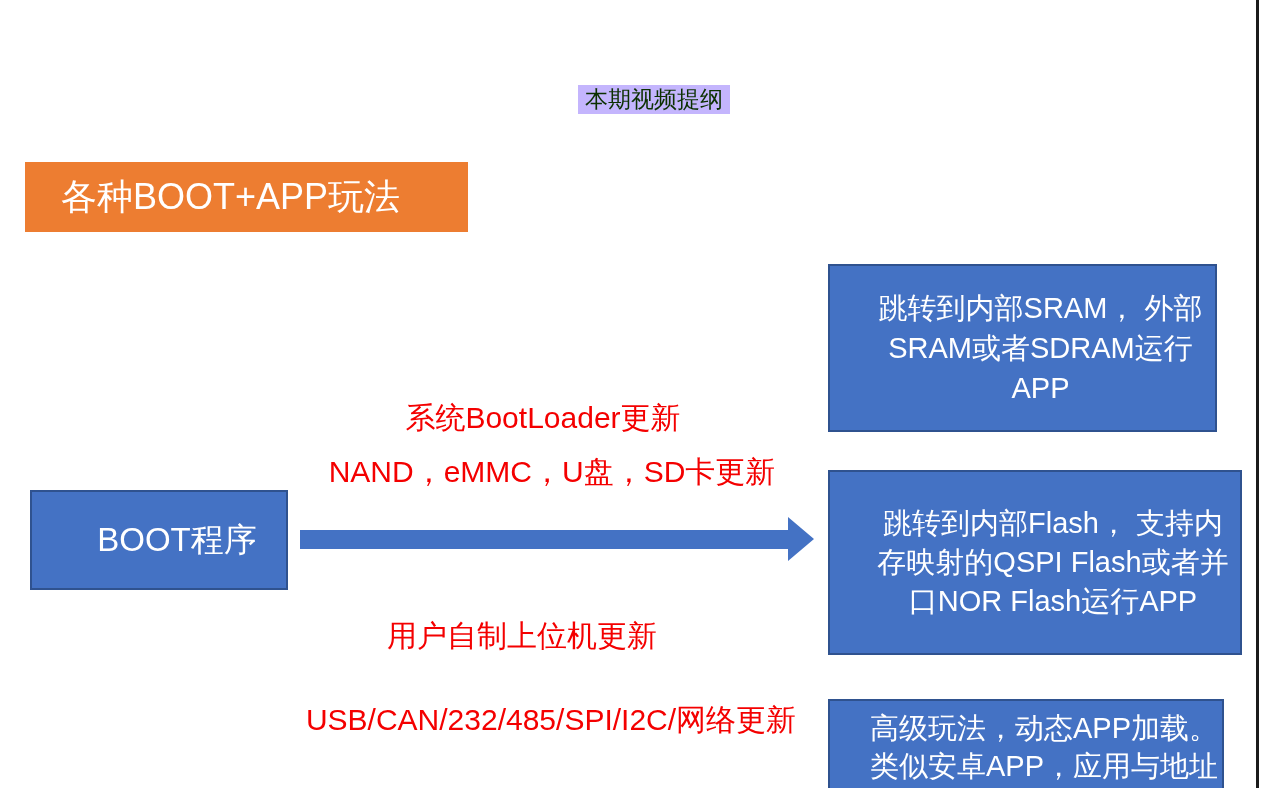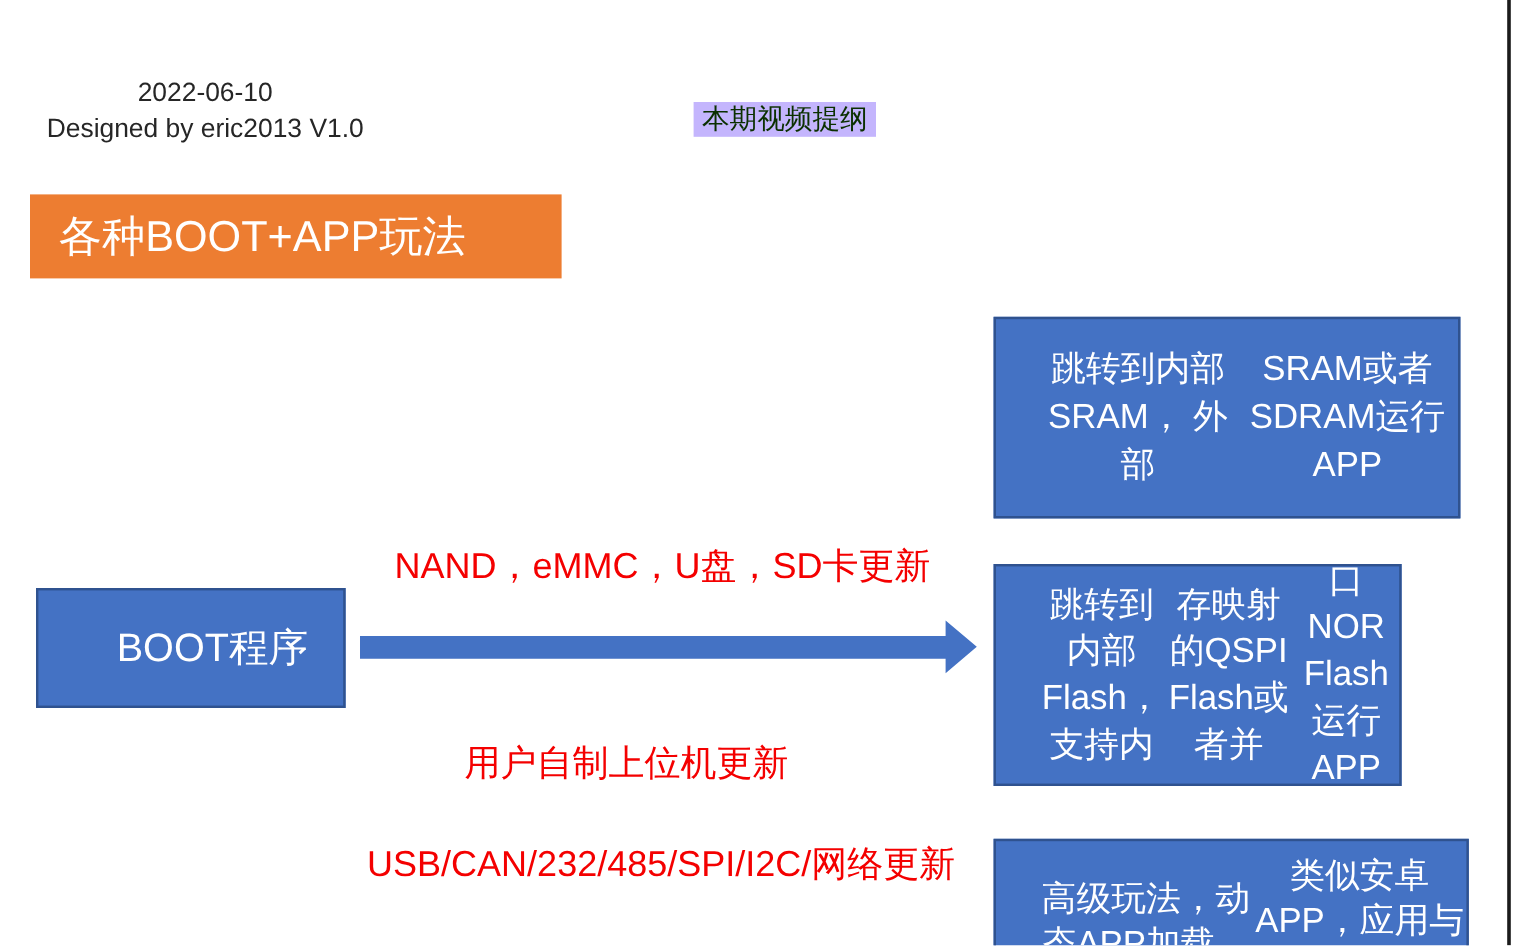--- a/index.html
+++ b/index.html
@@ -15,68 +15,65 @@
   .credits{
     left:30px;top:62px;width:282px;text-align:center;color:#262626;
     font-size:22px;line-height:30px;
   }
   .outline-badge{
     left:578px;top:85px;height:29px;line-height:29px;padding:0 7px;
     background:#c4b5fd;color:#0b3000;font-size:23px;white-space:nowrap;
   }
   .section-label{
     left:25px;top:162px;width:443px;height:70px;background:#ED7D31;
-    color:#ffffff;font-size:36px;line-height:70px;padding-left:24px;
+    color:#ffffff;font-size:36px;line-height:70px;padding-left:36px;
     box-sizing:border-box;white-space:nowrap;
   }
   .blue-box{
     background:#4472C4;border:2px solid #2F528F;box-sizing:border-box;
-    color:#ffffff;display:flex;flex-direction:row;justify-content:center;
+    color:#ffffff;display:flex;flex-direction:column;justify-content:center;
     align-items:center;text-align:center;padding-left:36px;
   }
   .boot-box{left:30px;top:490px;width:258px;height:100px;font-size:33px;}
   .target-1{left:828px;top:264px;width:389px;height:168px;font-size:29px;line-height:40px;}
-  .target-2{left:828px;top:470px;width:340px;height:185px;font-size:29px;line-height:39px;}
+  .target-2{left:828px;top:470px;width:414px;height:185px;font-size:29px;line-height:39px;}
   .target-3{
     left:828px;top:699px;width:396px;height:130px;font-size:29px;line-height:38px;
     justify-content:flex-start;padding-top:8px;
   }
   .red-label{
     color:#F40000;font-size:30px;white-space:nowrap;transform:translateX(-50%);
   }
   .r1{left:543px;top:398px;}
   .r2{left:552px;top:452px;}
   .r3{left:522px;top:616px;}
   .r4{left:551px;top:672px;margin-top:28px;}
   .flow-arrow{left:298px;top:512px;}
   .right-border{left:1256px;top:0;width:3px;height:788px;background:#1b1b1b;}
 </style>
 </head>
 <body>
 
 <div class="stage">
 
 
-  <div class="abs credits">
-    <div>2022-06-10</div>
-    <div>Designed by eric2013 V1.0</div>
-  </div>
 
   <div class="abs outline-badge">本期视频提纲</div>
 
   <div class="abs section-label">各种BOOT+APP玩法</div>
 
   <div class="abs blue-box boot-box">
     <div>BOOT程序</div>
   </div>
 
   <svg class="abs flow-arrow" width="522" height="52" viewBox="0 0 522 52">
     <polygon points="2,18 490,18 490,5 516,27 490,49 490,37 2,37" fill="#4472C4"></polygon>
   </svg>
 
+  <div class="abs red-label r1">系统BootLoader更新</div>
   <div class="abs red-label r2">NAND，eMMC，U盘，SD卡更新</div>
   <div class="abs red-label r3">用户自制上位机更新</div>
   <div class="abs red-label r4">USB/CAN/232/485/SPI/I2C/网络更新</div>
 
   <div class="abs blue-box target-1">
     <div>跳转到内部SRAM， 外部</div>
     <div>SRAM或者SDRAM运行APP</div>
   </div>
 
   <div class="abs blue-box target-2">

